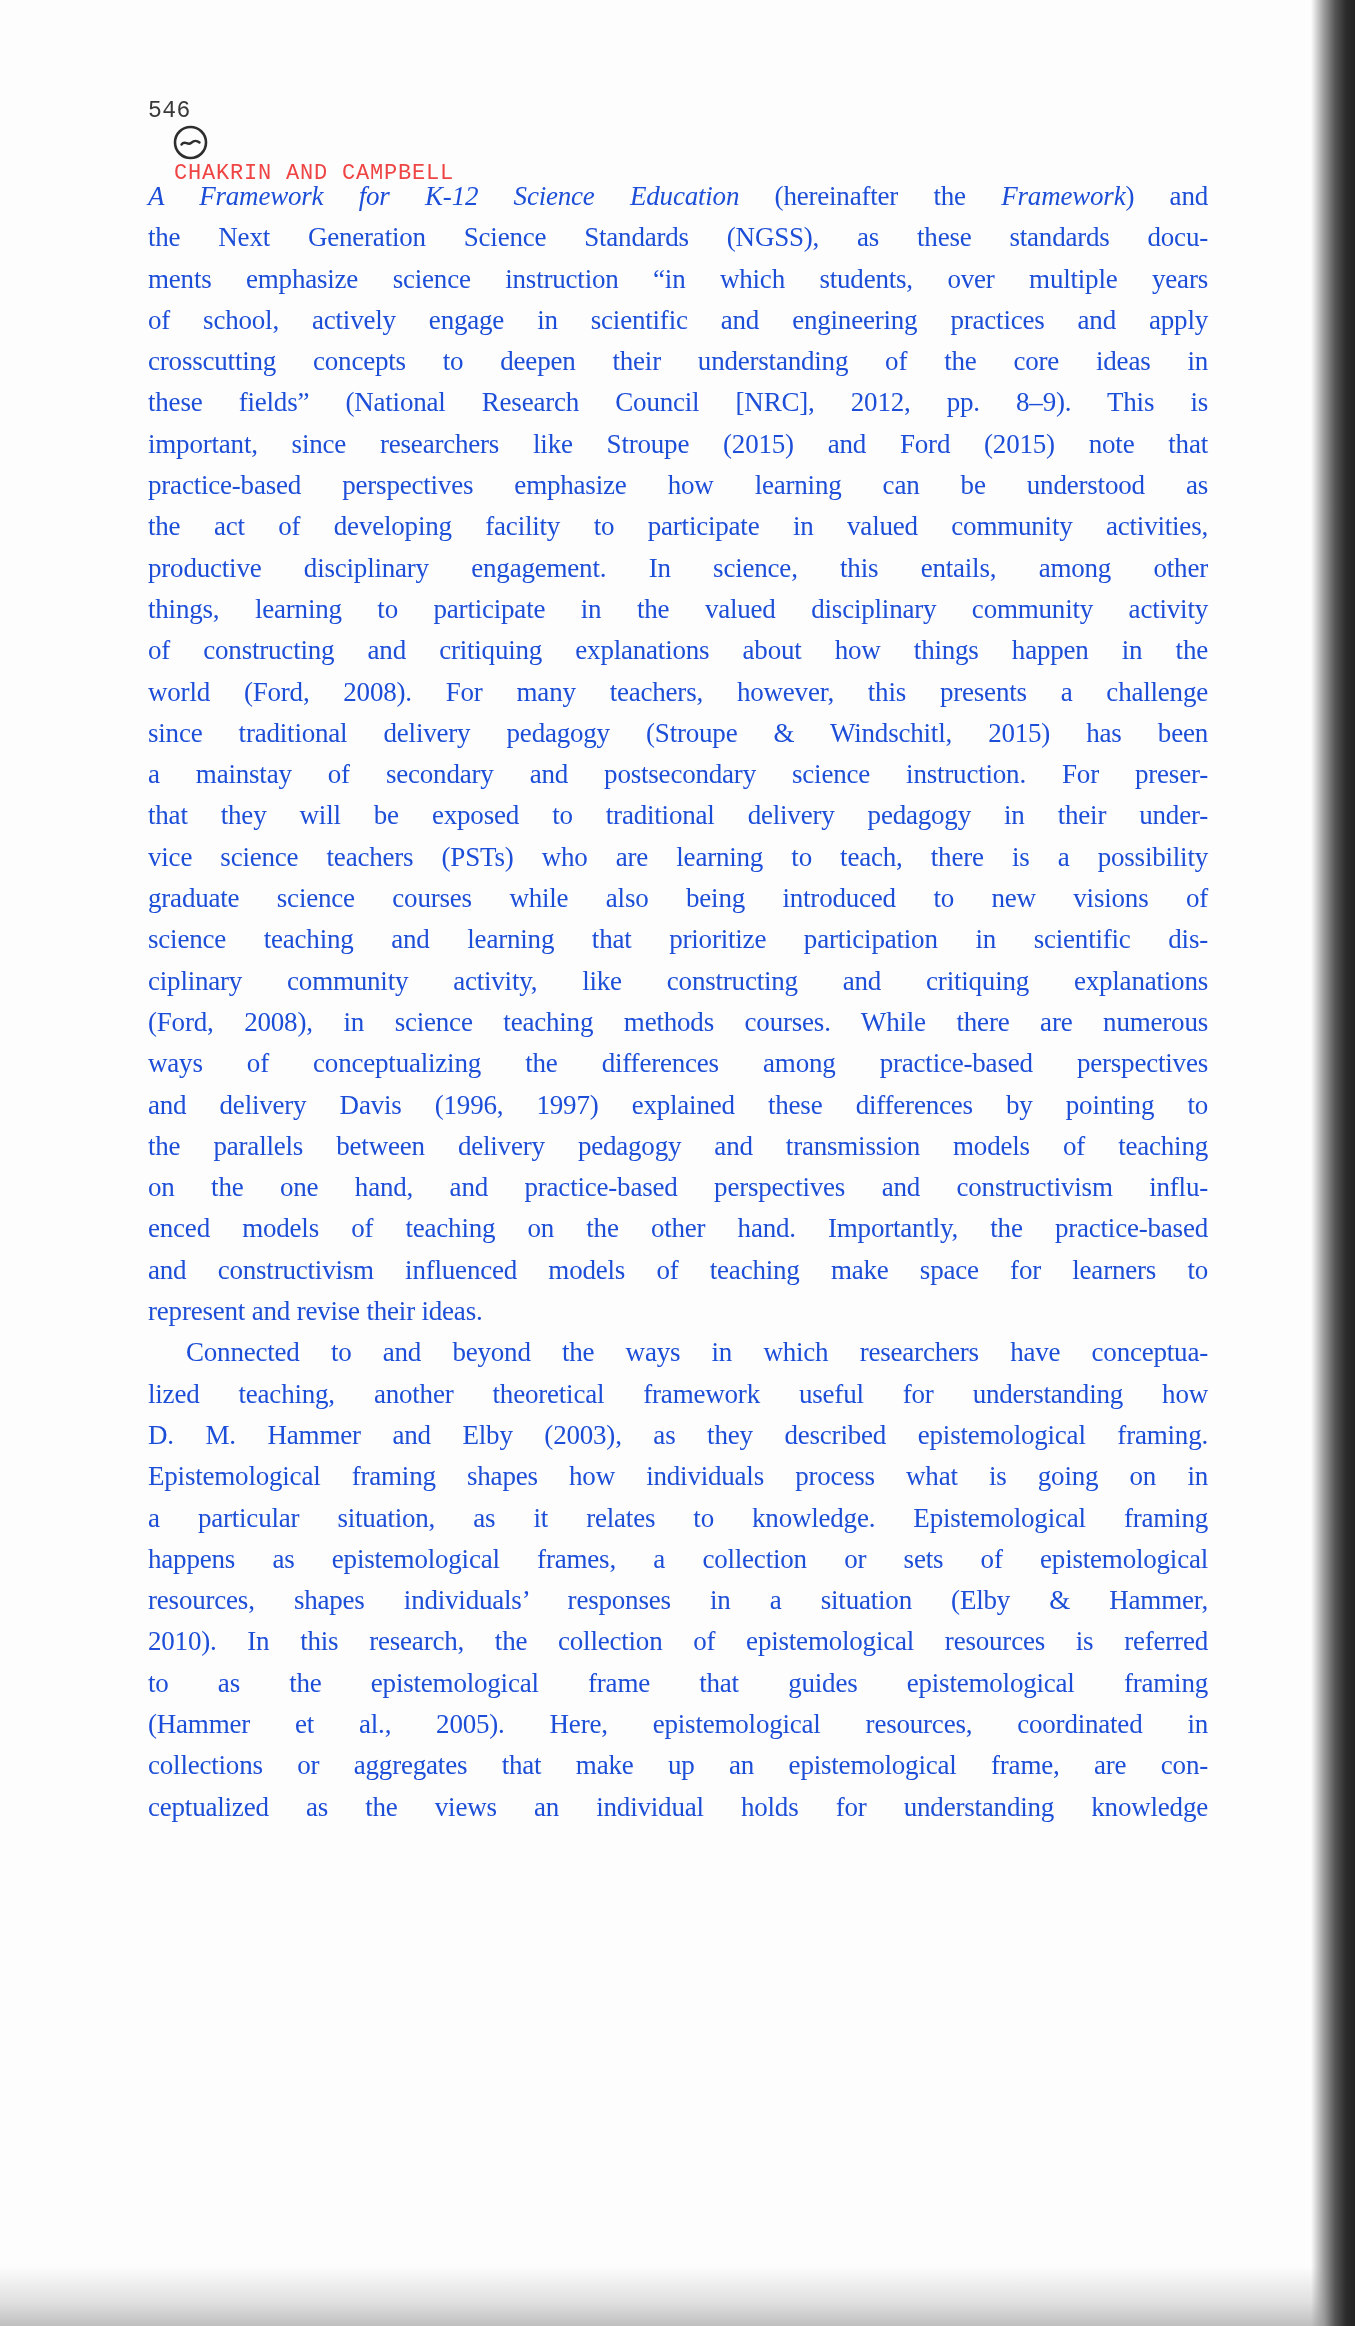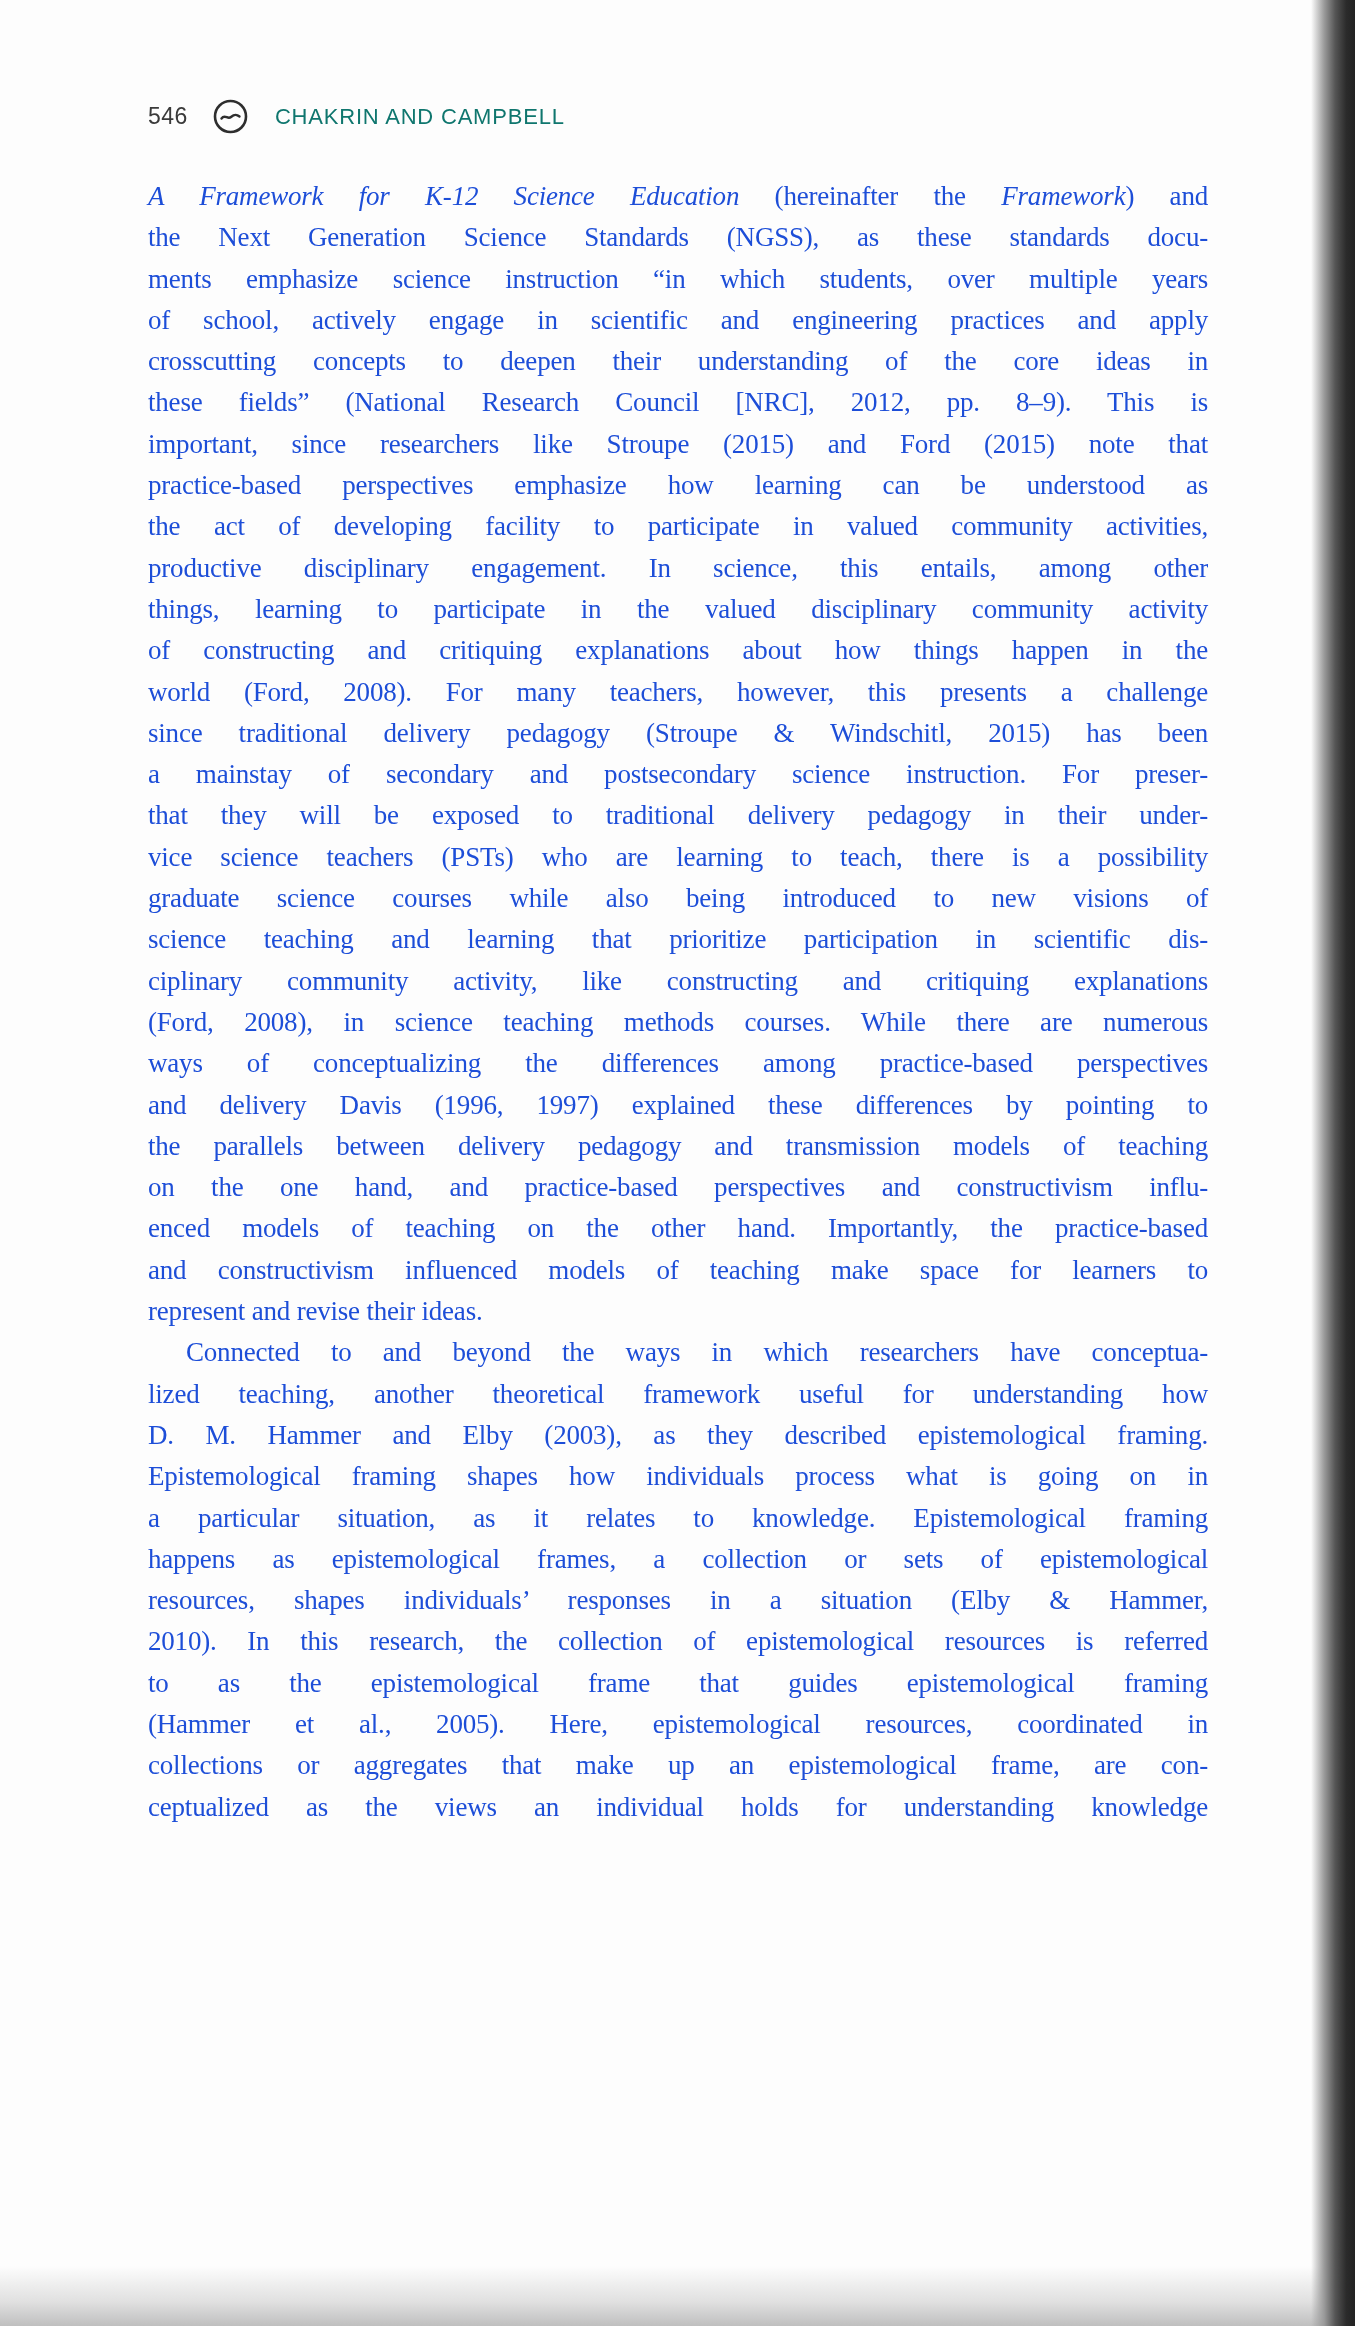--- a/index.html
+++ b/index.html
@@ -11,42 +11,43 @@
     overflow: hidden;
     font-family: "Liberation Serif", serif;
   }
 
   
   .header {
     position: absolute;
     left: 148px;
     top: 98px;
     display: flex;
-    align-items: center;
-    font-family: Liberation Sans, sans-serif;
+    align-items: flex-start;
+    font-family: Liberation Mono, monospace;
     color: #333333;
+    flex-direction: column;
   }
   .page-number {
     font-size: 23px;
     letter-spacing: 0.5px;
     color: #3a3a3a;
   }
   .logo {
     margin-left: 24px;
     width: 37px;
     height: 37px;
     display: inline-flex;
     align-items: center;
     justify-content: center;
   }
   .running-head {
     margin-left: 26px;
     font-size: 22px;
     letter-spacing: 0.8px;
-    color: #0f766e;
+    color: #ef4444;
   }
 
   
   .article-body {
     position: absolute;
     left: 148px;
     top: 176px;
     width: 1060px;
     font-size: 27px;
     letter-spacing: -0.2px;

